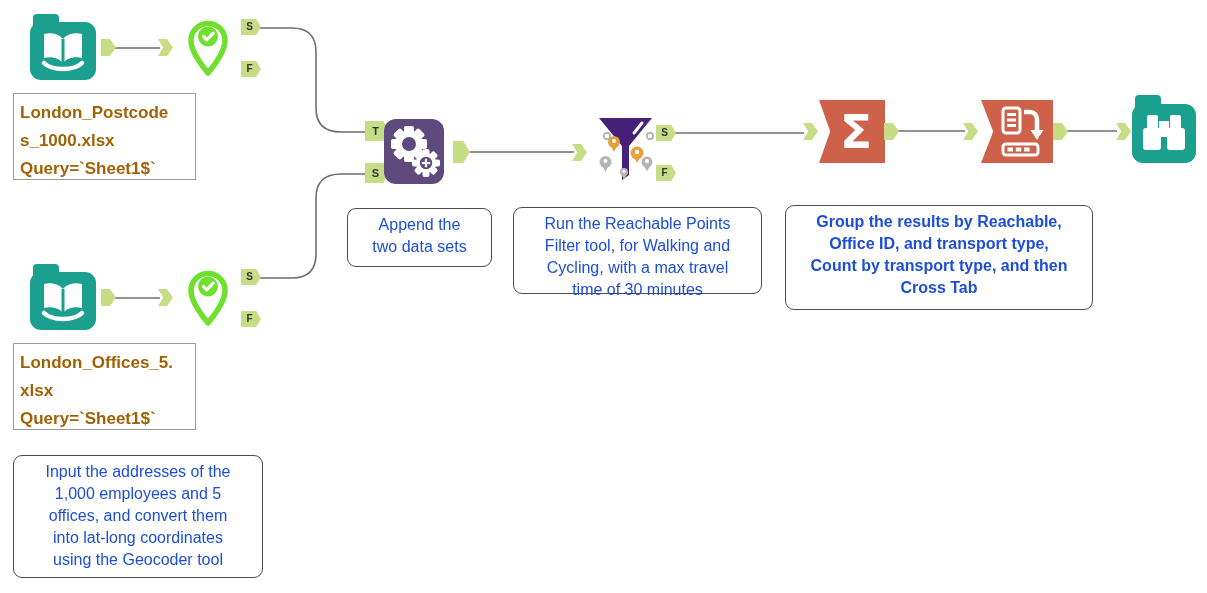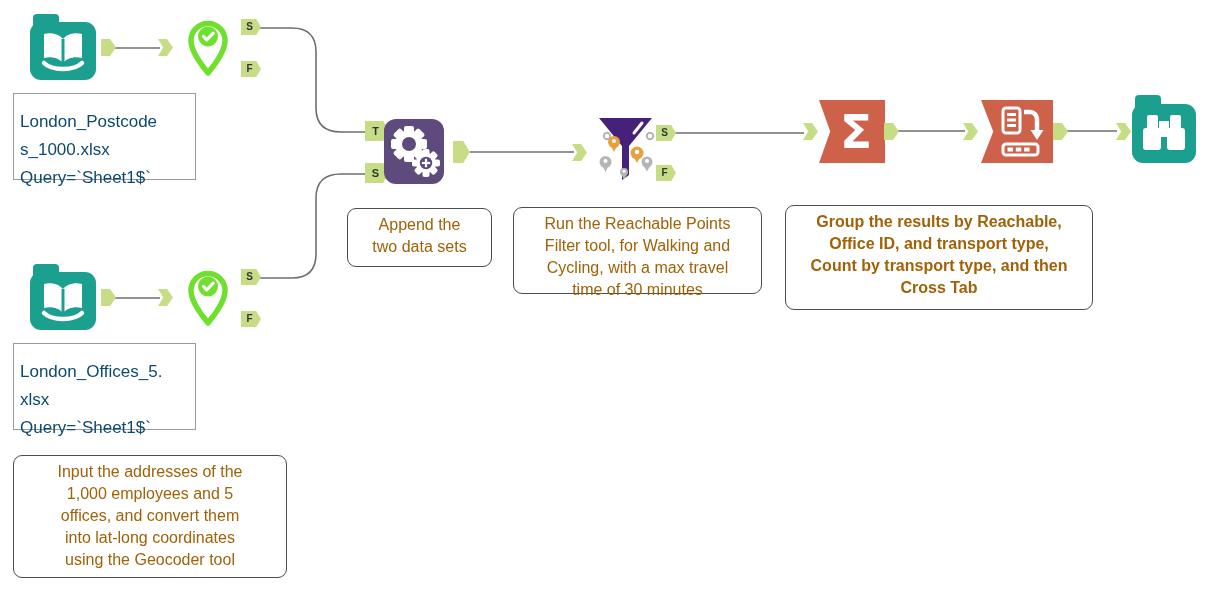--- a/index.html
+++ b/index.html
@@ -18,28 +18,28 @@
     display:flex;align-items:center;justify-content:center;
     font-size:10px;font-weight:bold;color:#333;line-height:1;
   }
   .a-out{width:15px;height:17px;clip-path:polygon(0 0,60% 0,100% 50%,60% 100%,0 100%);}
   .a-in{width:15px;height:17px;clip-path:polygon(0 0,60% 0,100% 50%,60% 100%,0 100%,35% 50%);}
   .a-ltr{width:17px;height:16px;clip-path:polygon(0 0,76% 0,100% 50%,76% 100%,0 100%);padding-right:3px;}
   .a-ltr-lg{width:21px;height:20px;clip-path:polygon(0 0,76% 0,100% 50%,76% 100%,0 100%);padding-right:3px;font-size:11px;}
   
   .filelabel{
     position:absolute;width:183px;height:87px;box-sizing:border-box;
-    border:1.6px solid #9a9a9a;background:#fff;color:#0c4a6e;
-    font-weight:normal;font-size:17px;line-height:28px;
-    padding:14px 6px;white-space:pre-line;
+    border:1.6px solid #9a9a9a;background:#fff;color:#a16207;
+    font-weight:bold;font-size:17px;line-height:28px;
+    padding:5px 6px;white-space:pre-line;
   }
   
   .note{
     position:absolute;box-sizing:border-box;border:1.2px solid #4c4c4c;
-    border-radius:9px;background:#fff;color:#a16207;
+    border-radius:9px;background:#fff;color:#1d4ed8;
     font-size:16px;line-height:22px;text-align:center;
     padding:5px 2px;white-space:pre-line;
   }
   
   .chev{
     display:flex;align-items:center;justify-content:center;
     background:#ce614a;clip-path:polygon(0 0,100% 0,100% 100%,0 100%,17% 50%);
   }
   .sigma{
     width:66px;height:63px;color:#fff;font-weight:bold;font-size:47px;
@@ -255,19 +255,19 @@
           <rect x="38" y="20" width="11" height="17" rx="2"></rect>
           <rect x="11" y="33" width="18" height="22" rx="3"></rect>
           <rect x="35" y="33" width="18" height="22" rx="3"></rect>
           <rect x="27" y="26" width="10" height="18"></rect>
         </g>
         <rect x="29" y="42" width="6" height="13" fill="#1ba08f"></rect>
       </svg>
     </span>
   </div>
 
-  <div class="note" style="left:13px;top:455px;width:274px;height:123px;text-align:center;">Input the addresses of the
+  <div class="note" style="left:13px;top:455px;width:250px;height:123px;text-align:center;">Input the addresses of the
 1,000 employees and 5
 offices, and convert them
 into lat-long coordinates
 using the Geocoder tool</div>
 
 </div>
 
 </body></html>

